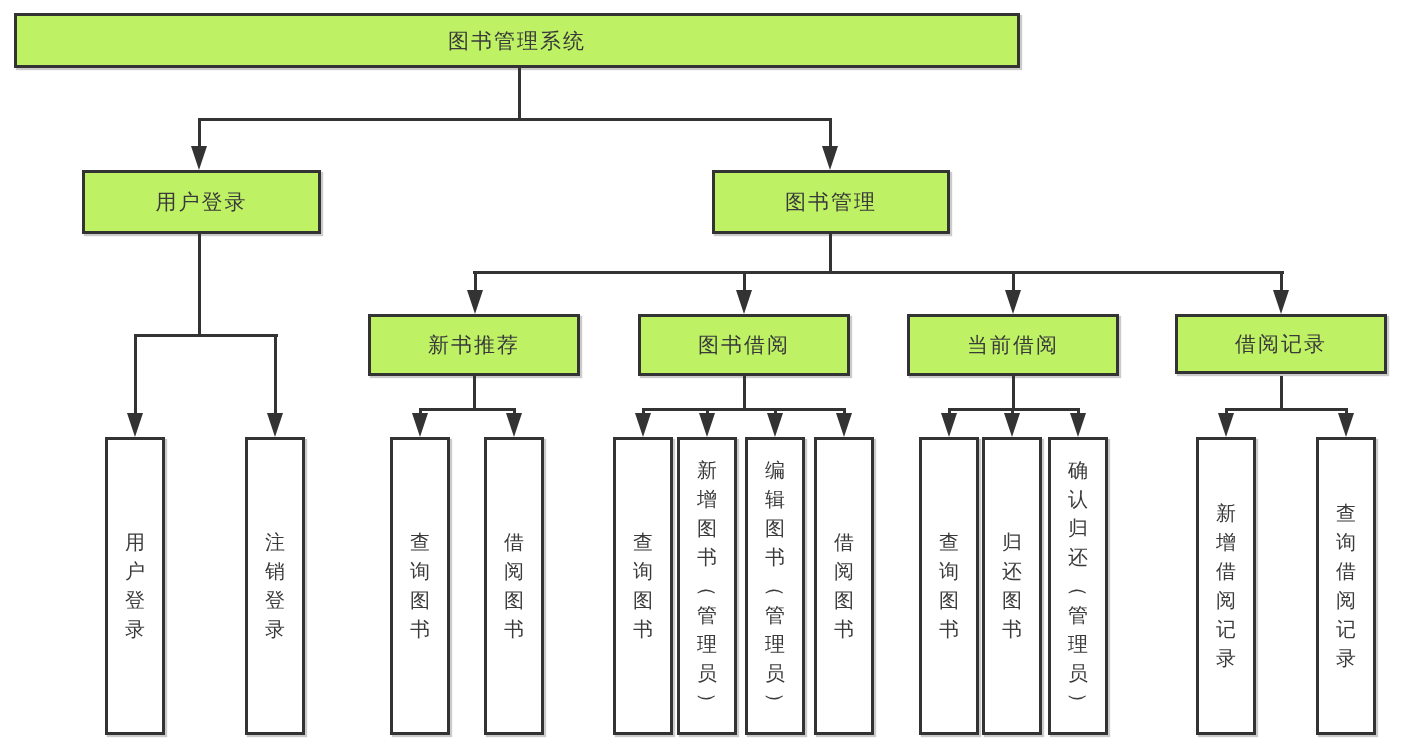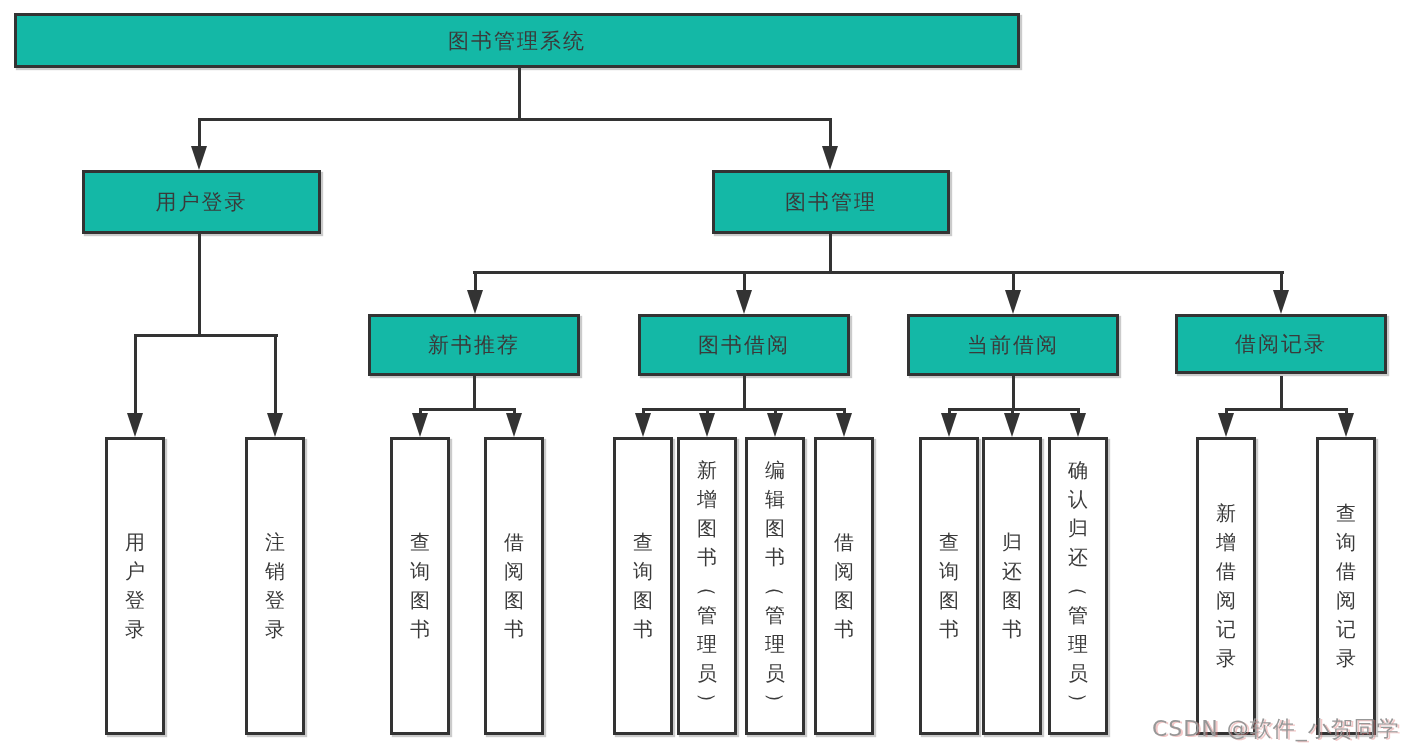--- a/index.html
+++ b/index.html
@@ -1,21 +1,21 @@
 <!DOCTYPE html>
 <html><head>
 <meta charset="utf-8">
 <style>
   html,body{margin:0;padding:0;background:#ffffff;}
   #canvas{
     position:relative;width:1405px;height:747px;background:#ffffff;overflow:hidden;
     font-family:"DejaVu Sans","Liberation Sans",sans-serif;color:#333333;
   }
   .node{
-    position:absolute;background:#14b8a6;border:3px solid #333333;
+    position:absolute;background:#bef264;border:3px solid #333333;
     box-shadow:2px 2px 1px rgba(140,140,140,0.45);
     display:flex;align-items:center;justify-content:center;box-sizing:border-box;
   }
   .node .lbl{font-size:21px;letter-spacing:2px;color:#3a3a3a;white-space:nowrap;}
   .leaf{
     position:absolute;background:#ffffff;border:3px solid #333333;
     box-shadow:2px 2px 1px rgba(140,140,140,0.45);
     width:60px;height:298px;top:437px;box-sizing:border-box;
     display:flex;flex-direction:column;align-items:center;justify-content:center;
   }
@@ -216,15 +216,14 @@
     </div>
   <div class="leaf" style="left:1316px;">
       <span class="vchar">查</span>
       <span class="vchar">询</span>
       <span class="vchar">借</span>
       <span class="vchar">阅</span>
       <span class="vchar">记</span>
       <span class="vchar">录</span>
     </div>
 
-  <div class="watermark">CSDN @软件_小贺同学</div>
 
 </div>
 
 </body></html>

